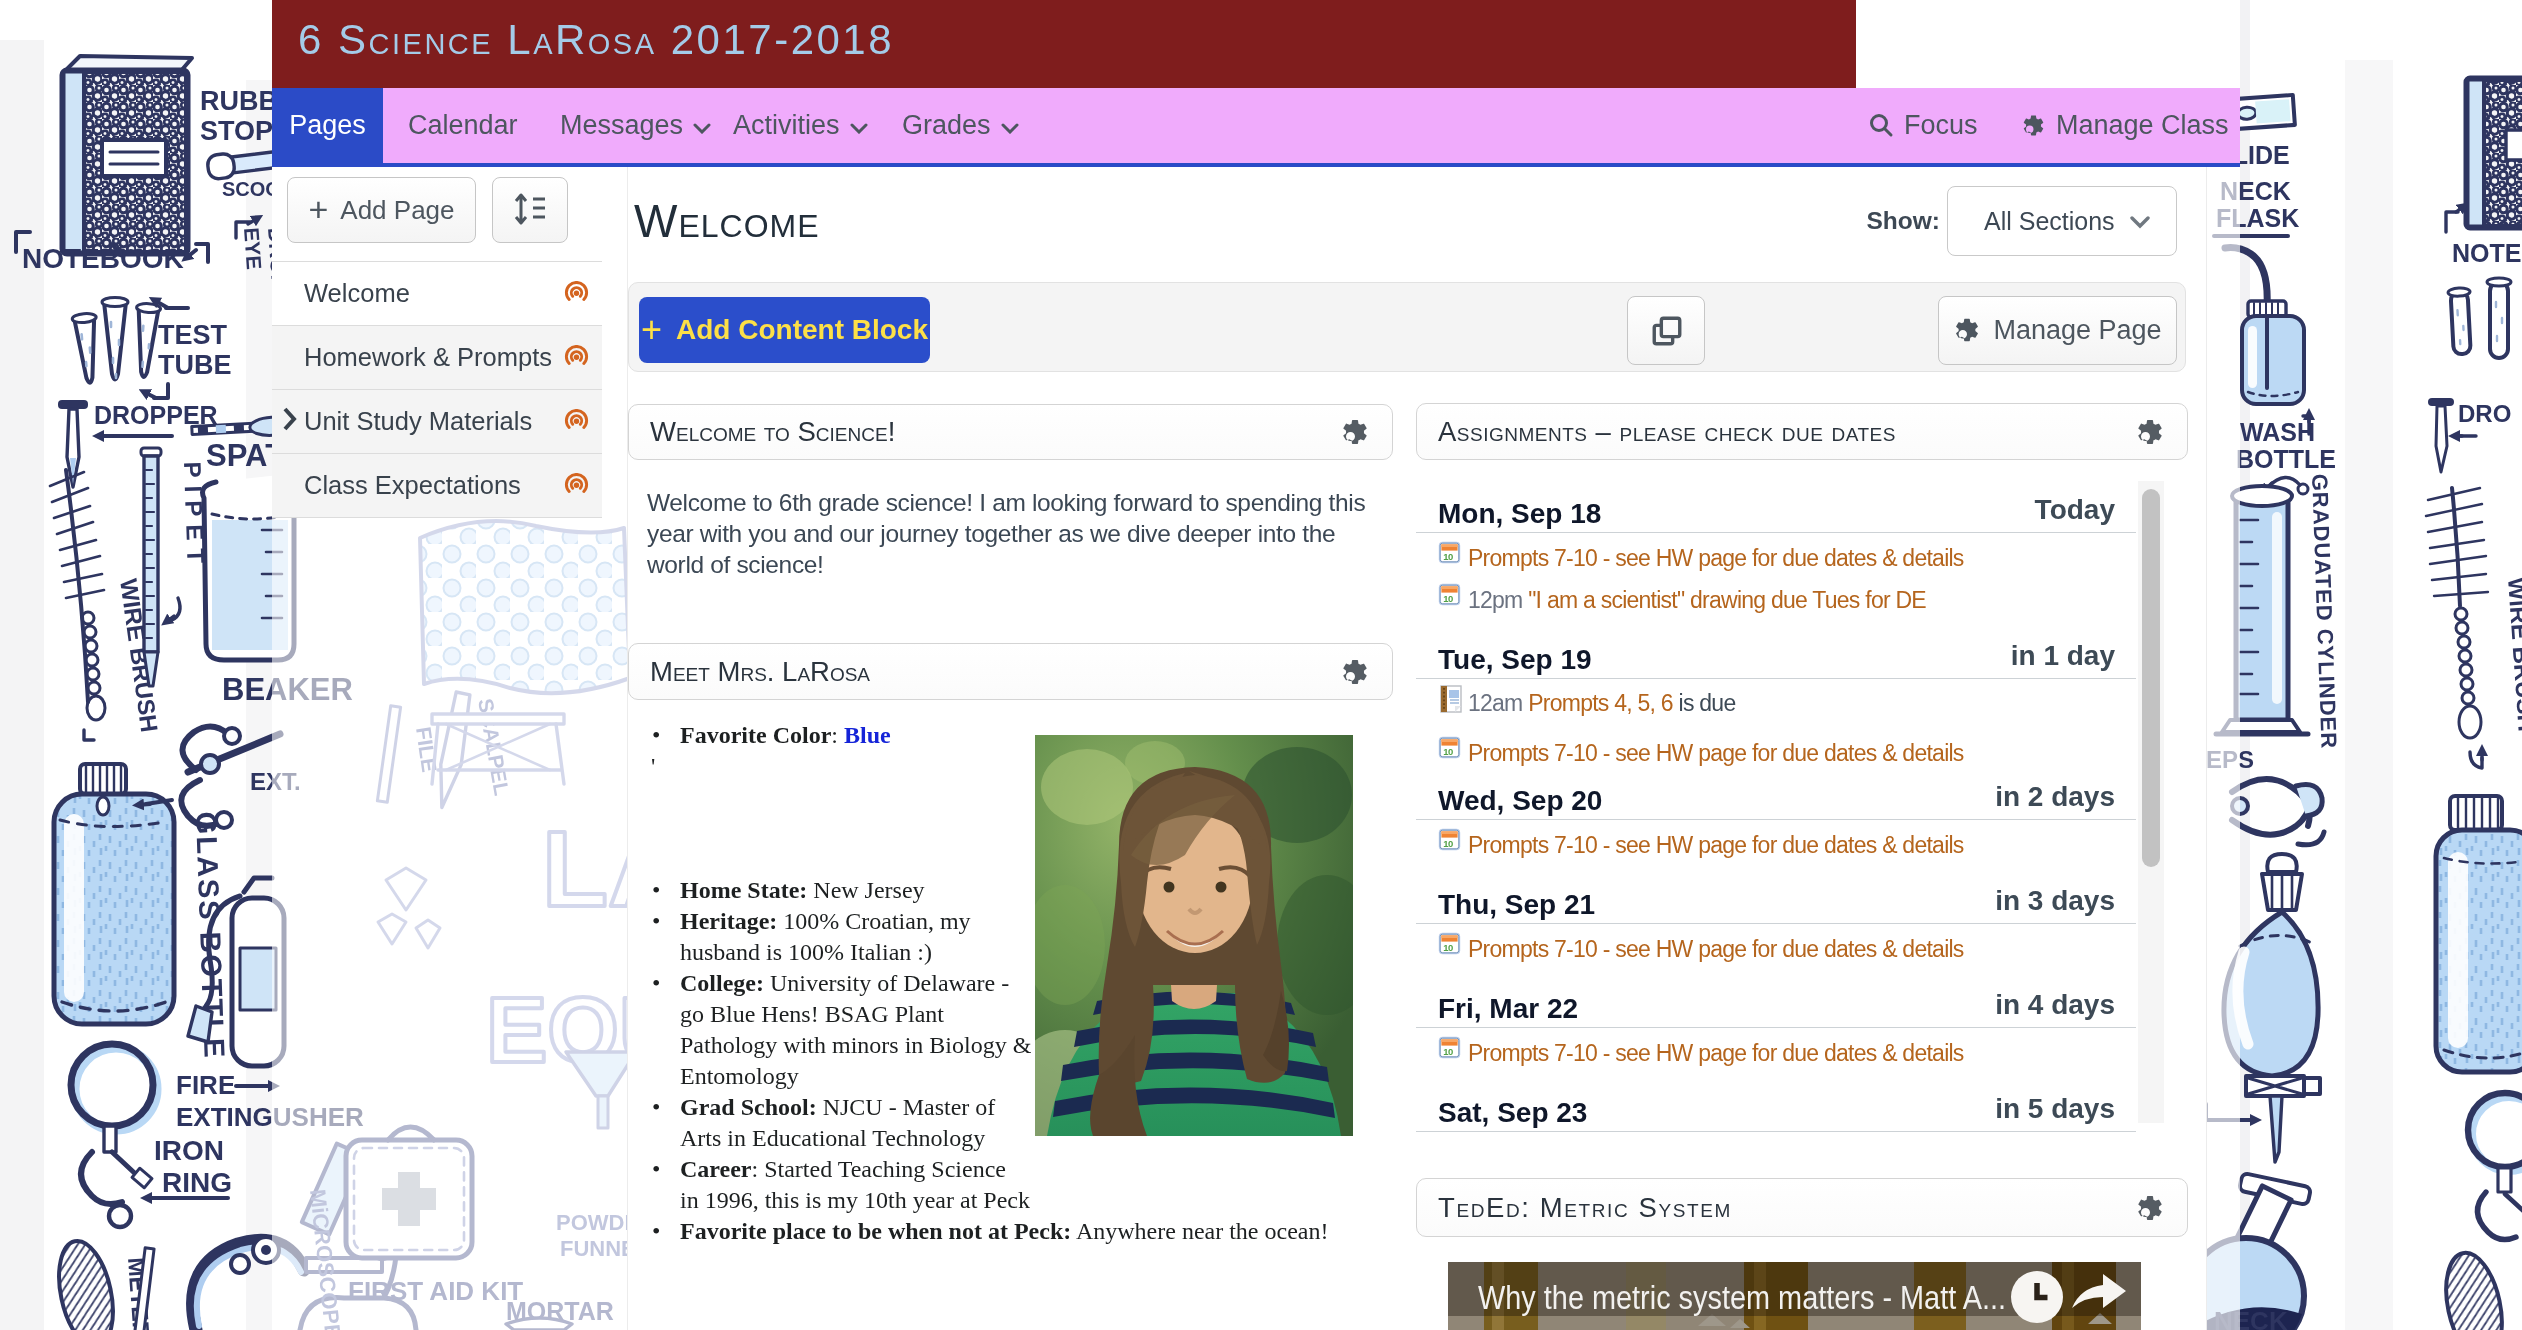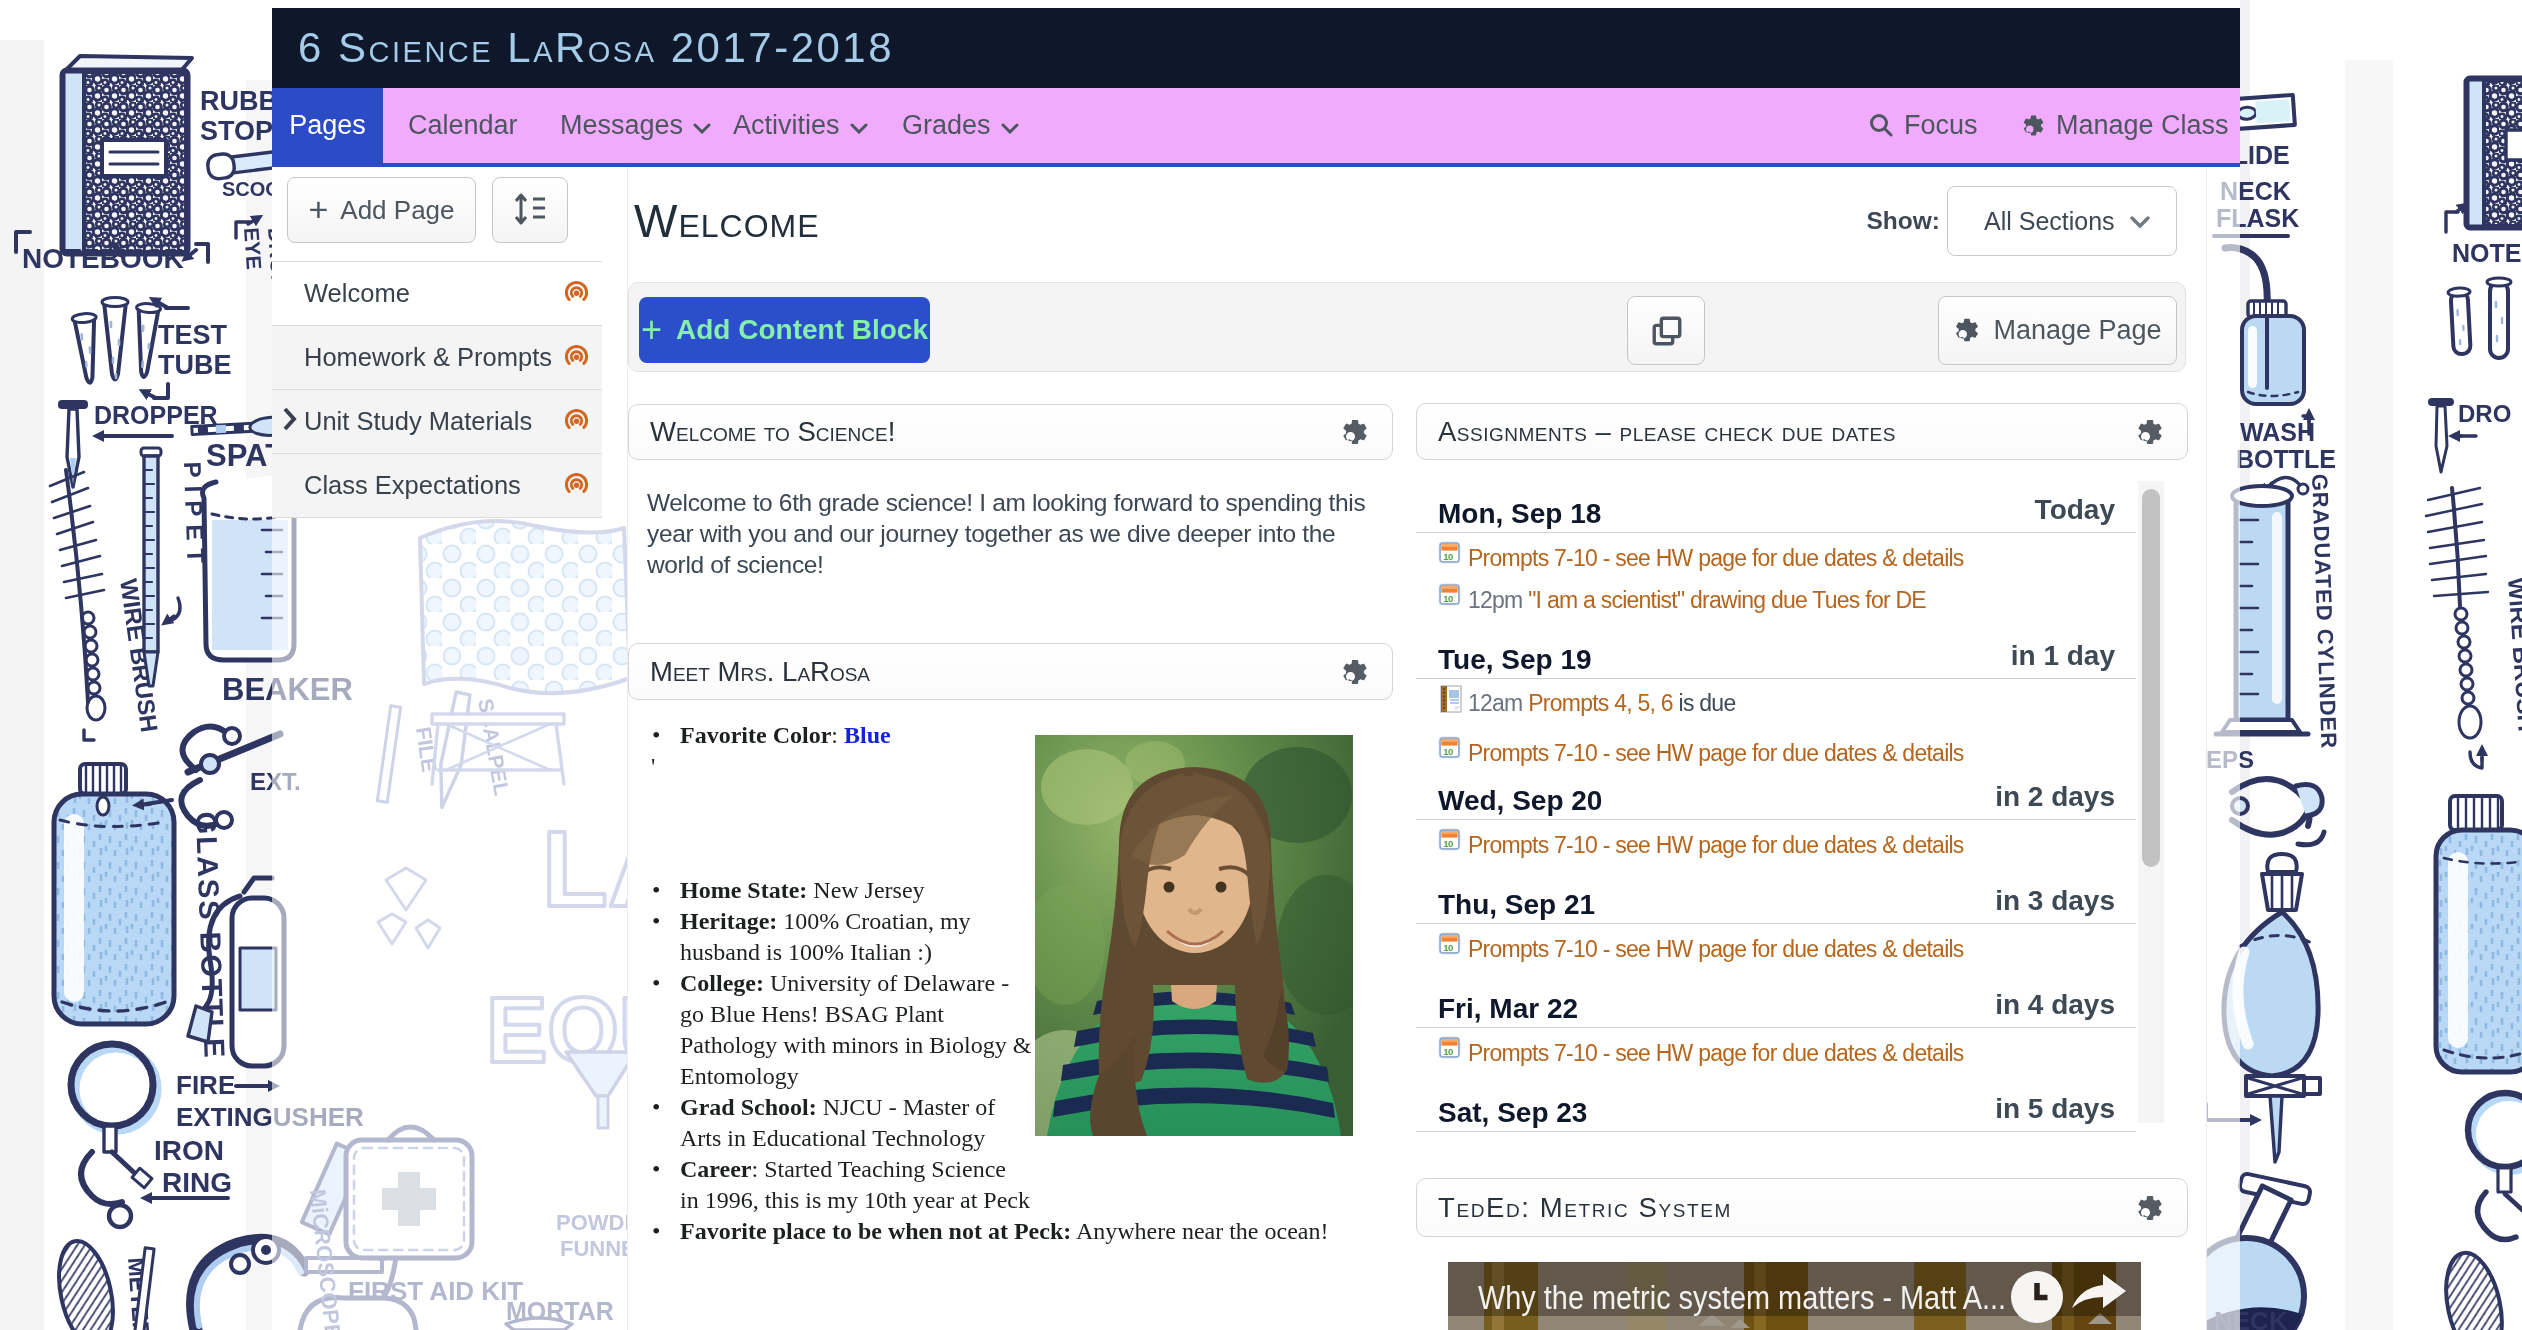--- a/index.html
+++ b/index.html
@@ -1,19 +1,19 @@
 <!DOCTYPE html>
 <html><head>
 <meta charset="utf-8">
 <style>
   html,body{margin:0;padding:0;width:2522px;height:1330px;overflow:hidden;background:#fff;
     font-family:"Liberation Sans",sans-serif;}
   #bg{position:absolute;left:0;top:0;width:2522px;height:1330px;}
   #app{position:absolute;left:272px;top:0;width:1968px;height:1330px;}
-  #banner{position:absolute;left:0;top:8px;width:1968px;height:88px;background:#0f172a;}
+  #banner{position:absolute;left:0;top:0;width:1584px;height:88px;background:#7f1d1d;}
   #banner span{position:absolute;left:26px;top:16px;font-variant:small-caps;font-size:42px;
     letter-spacing:2.5px;color:#a4cbe8;font-weight:400;}
   #nav{position:absolute;left:0;top:88px;width:1968px;height:75px;background:#f0abfc;
     border-bottom:4px solid #2b4bc7;box-sizing:content-box;}
   .tab{position:absolute;top:0;height:75px;line-height:75px;font-size:27px;color:#4d565f;}
   #tabPages{left:0;width:111px;background:#2b4bc7;color:#fff;text-align:center;font-weight:400;}
   .chev{display:inline-block;margin-left:10px;}
   .navicon{vertical-align:-4px;margin-right:10px;}
   
   #sidebarPane{position:absolute;left:0;top:167px;width:330px;height:351px;background:#fff;}
@@ -33,21 +33,21 @@
   #pgTitle{position:absolute;left:362px;top:194px;font-variant:small-caps;font-size:46px;
     letter-spacing:1px;color:#222e3a;font-weight:500;}
   #showLbl{position:absolute;left:1490px;top:207px;width:178px;text-align:right;font-size:24.5px;font-weight:700;color:#3d4854;}
   #showDD{position:absolute;left:1675px;top:186px;width:230px;height:70px;background:#fff;
     border:1px solid #c9c9c9;border-radius:8px;box-sizing:border-box;}
   #showDD span{position:absolute;left:36px;top:0;line-height:68px;font-size:25px;color:#3d4854;}
   
   #toolbar{position:absolute;left:356px;top:282px;width:1558px;height:90px;background:#f4f4f4;
     border:1px solid #e2e2e2;border-radius:10px;box-sizing:border-box;}
   #addBlock{position:absolute;left:367px;top:297px;width:291px;height:66px;background:#2b4ecb;
-    border-radius:8px;color:#86efac;font-size:28px;font-weight:700;text-align:center;line-height:66px;}
+    border-radius:8px;color:#fde047;font-size:28px;font-weight:700;text-align:center;line-height:66px;}
   #copyBtn{left:1355px;top:296px;width:78px;height:69px;}
   #unpubBtn{left:1445px;top:296px;width:208px;height:69px;text-align:center;line-height:66px;}
   #managePageBtn{left:1666px;top:296px;width:239px;height:69px;text-align:center;line-height:66px;}
   
   .card{position:absolute;background:linear-gradient(#ffffff,#fbfbfb);border:1px solid #d4d4d4;border-radius:10px;box-sizing:border-box;}
   .card .ct{position:absolute;left:21px;top:0;font-variant:small-caps;font-size:27.5px;letter-spacing:0px;color:#2a333d;font-weight:500;}
   .gear{position:absolute;right:22px;top:50%;margin-top:-15px;}
   #card1{left:356px;top:404px;width:765px;height:56px;}
   #card2{left:356px;top:643px;width:765px;height:57px;}
   #card3{left:1144px;top:403px;width:772px;height:57px;}

